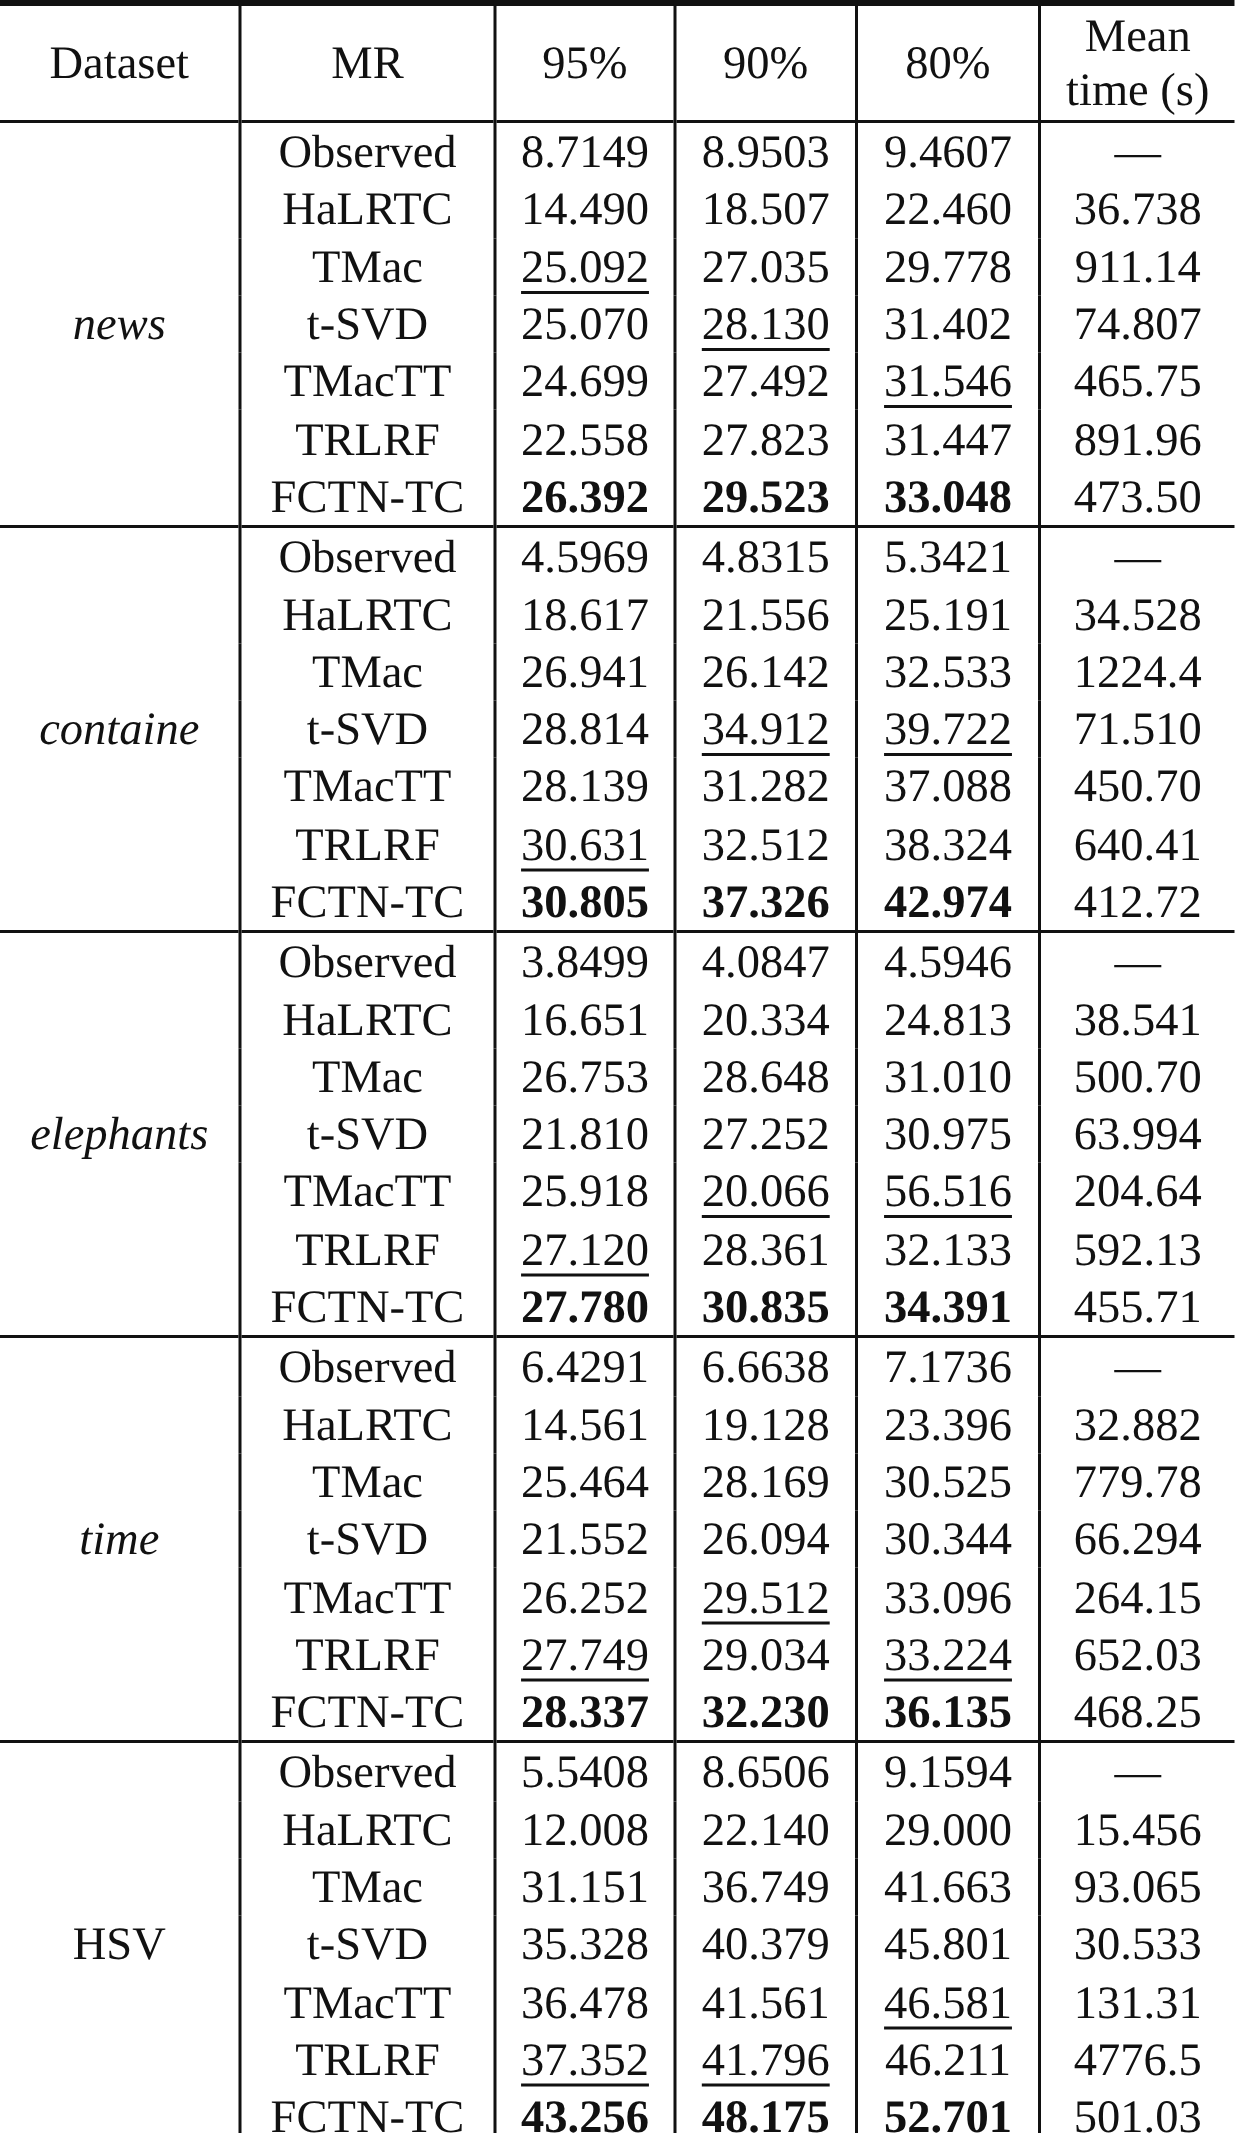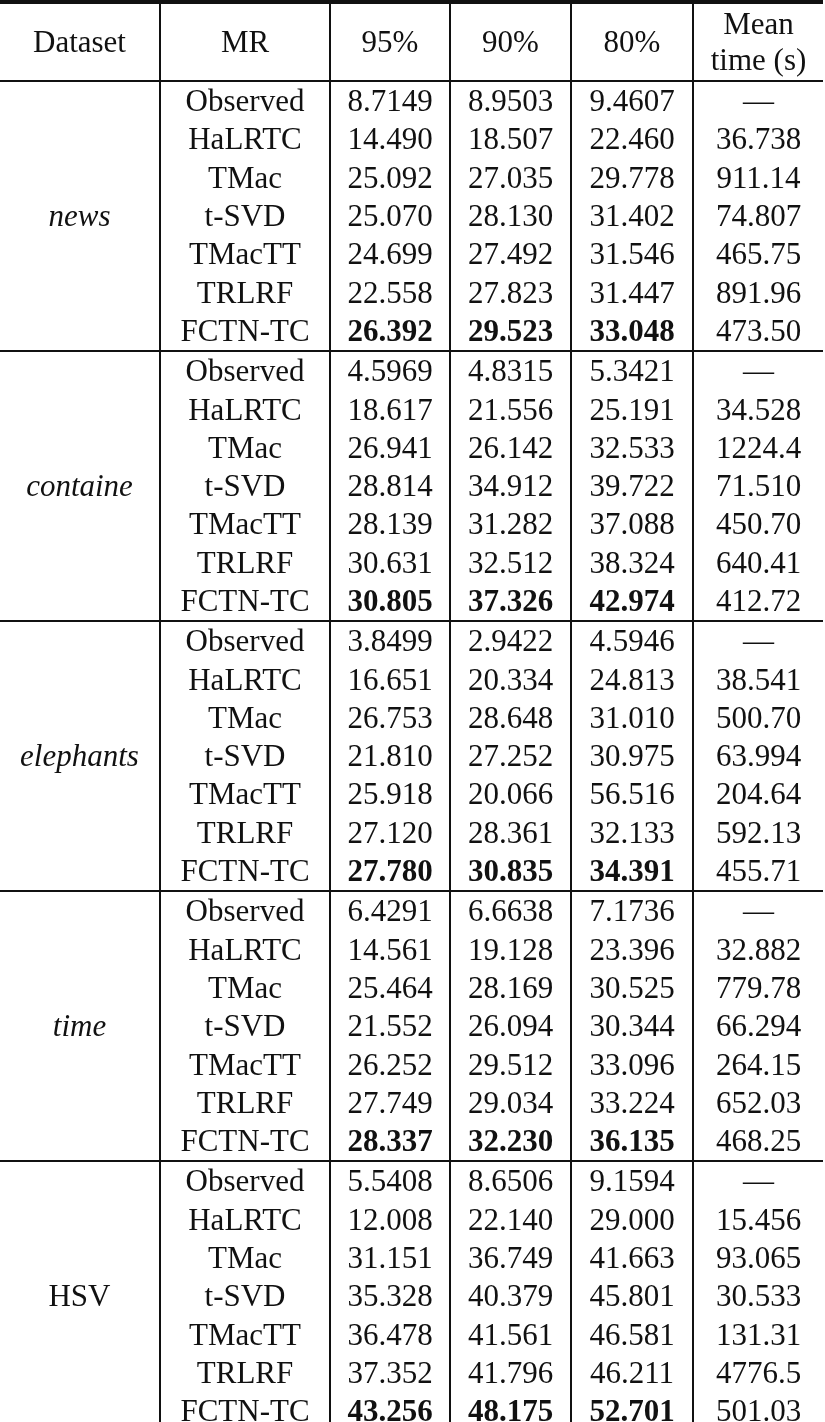--- a/index.html
+++ b/index.html
@@ -39,21 +39,21 @@
     padding: 0;
     text-align: center;
     vertical-align: middle;
     border-left: 2px solid #111;
     line-height: 36px;
     white-space: nowrap;
   }
   td.ds { border-left: none; text-align: center; }
   td.ds.italic { font-style: italic; }
   .bold { font-weight: bold; }
-  .ul { text-decoration-thickness: 2px; text-underline-offset: 6px; }
+  .ul { text-decoration: underline; text-decoration-thickness: 2px; text-underline-offset: 6px; }
 </style>
 </head>
 <body>
 
 <div class="tbl-wrap">
 <table>
   <colgroup>
     <col class="c0">
         <col class="c1">
         <col class="c2">
@@ -176,21 +176,21 @@
           <td><span class="bold">37.326</span></td>
           <td><span class="bold">42.974</span></td>
           <td><span>412.72</span></td>
         </tr>
       </tbody>
       <tbody class="group">
         <tr>
           <td class="ds italic" rowspan="7">elephants</td>
           <td>Observed</td>
           <td><span>3.8499</span></td>
-          <td><span>2.9422</span></td>
+          <td><span>4.0847</span></td>
           <td><span>4.5946</span></td>
           <td><span>—</span></td>
         </tr>
         <tr>
           <td>HaLRTC</td>
           <td><span>16.651</span></td>
           <td><span>20.334</span></td>
           <td><span>24.813</span></td>
           <td><span>38.541</span></td>
         </tr>

